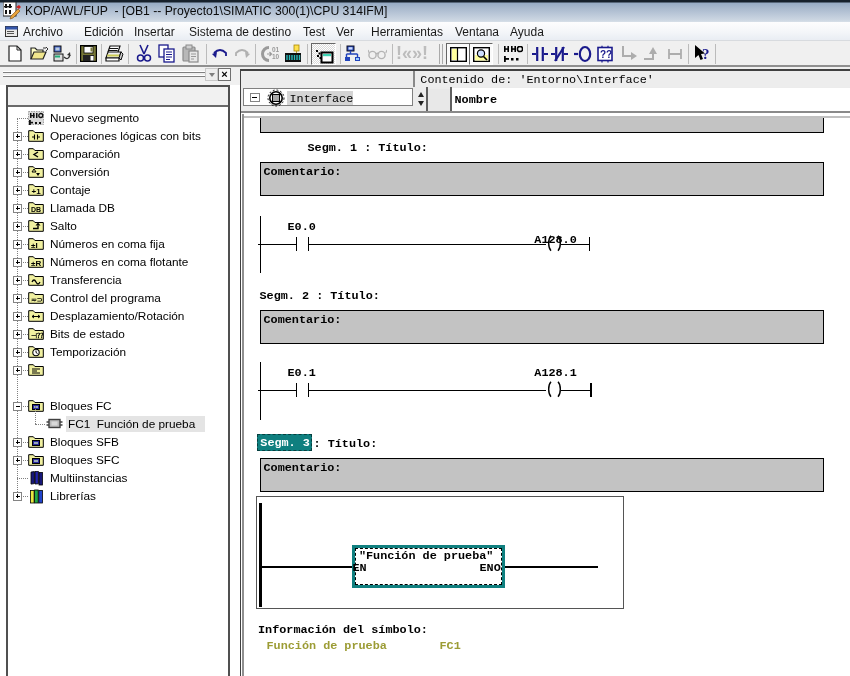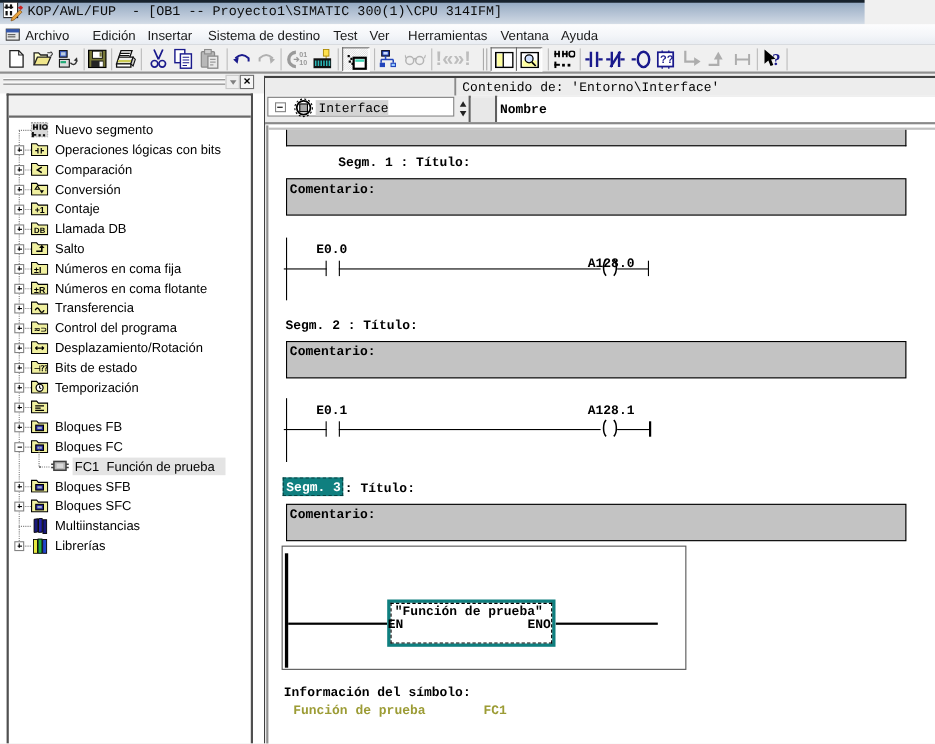--- a/index.html
+++ b/index.html
@@ -18,22 +18,22 @@
   .pm { position:absolute; left:5px; top:4.5px; width:9px; height:9px; border:1px solid #848484; background:#fff; }
   .pm::before { content:''; position:absolute; left:1.5px; top:3px; width:4px; height:1px; background:#000; }
   .pm.plus::after { content:''; position:absolute; left:3px; top:1.5px; width:1px; height:4px; background:#000; }
   .ticon { position:absolute; left:20px; top:2px; }
   .tlabel { position:absolute; left:42px; top:2px; font-size:11.8px; color:#000; white-space:pre; }
 </style>
 </head>
 <body>
 <div id="stage">
 
-<div class="abs" id="titlebar" style="left:0;top:0;width:786px;height:22px;
-  background:linear-gradient(to bottom,#16212c 0px,#16212c 2px,#96abc4 3px,#a8b9cd 8px,#bac7d8 14px,#ccd6e2 20px,#d7dfe8 22px);font-family:Liberation Mono, monospace;">
+<div class="abs" id="titlebar" style="left:0;top:0;width:850px;height:22px;
+  background:linear-gradient(to bottom,#16212c 0px,#16212c 2px,#96abc4 3px,#a8b9cd 8px,#bac7d8 14px,#ccd6e2 20px,#d7dfe8 22px);">
   <svg class="abs" style="left:3px;top:2px" width="18" height="18" viewBox="0 0 18 18">
     <rect x="0" y="0" width="13" height="14" fill="#fff" stroke="#222" stroke-width="1"></rect>
     <rect x="2" y="2" width="2" height="4" fill="#111"></rect>
         <rect x="6" y="2" width="2" height="4" fill="#111"></rect>
     <rect x="1" y="4" width="8" height="1.4" fill="#111"></rect>
     <rect x="2" y="8" width="2" height="4" fill="#111"></rect>
         <rect x="6" y="8" width="2" height="4" fill="#111"></rect>
     <polygon points="8,14 15,7 17,9 10,16 7,17" fill="#e8a33d" stroke="#7a4a10" stroke-width="0.6"></polygon>
     <polygon points="13,5 16,3 18,5 16,7" fill="#cc2222"></polygon>
   </svg>
@@ -383,29 +383,20 @@
           </svg>
           <span class="tlabel">Temporización</span>
         </div>
     <div class="trow" style="top:252px">
           <i class="pm plus"></i>
           <svg class="ticon" width="16" height="13" viewBox="0 0 16 13">
             <path d="M0.7,12.3 V1.7 h4.6 l1.6,1.8 h8.4 v8.8 z" fill="#f0f0a0" stroke="#000"></path>
             <path d="M4,6 h8 M4,8 h5 M4,10 h8" stroke="#000" stroke-width="1.2"></path>
           </svg>
         </div>
-    <div class="trow" style="top:270px">
-          <i class="pm plus"></i>
-          <svg class="ticon" width="16" height="13" viewBox="0 0 16 13">
-            <path d="M0.7,12.3 V1.7 h4.6 l1.6,1.8 h8.4 v8.8 z" fill="#f0f0a0" stroke="#000"></path>
-            <rect x="4.5" y="5.5" width="7" height="5" fill="#2a2aa0" stroke="#000"></rect>
-            <rect x="6" y="7" width="4" height="2" fill="#9ab"></rect>
-          </svg>
-          <span class="tlabel">Bloques FB</span>
-        </div>
     <div class="trow" style="top:288px">
           <i class="pm minus"></i>
           <svg class="ticon" width="16" height="13" viewBox="0 0 16 13">
             <path d="M0.7,12.3 V1.7 h4.6 l1.6,1.8 h8.4 v8.8 z" fill="#f0f0a0" stroke="#000"></path>
             <rect x="4.5" y="5.5" width="7" height="5" fill="#2a2aa0" stroke="#000"></rect>
             <rect x="6" y="7" width="4" height="2" fill="#9ab"></rect>
           </svg>
           <span class="tlabel">Bloques FC</span>
         </div>
     <div class="trow child" style="top:306px">

